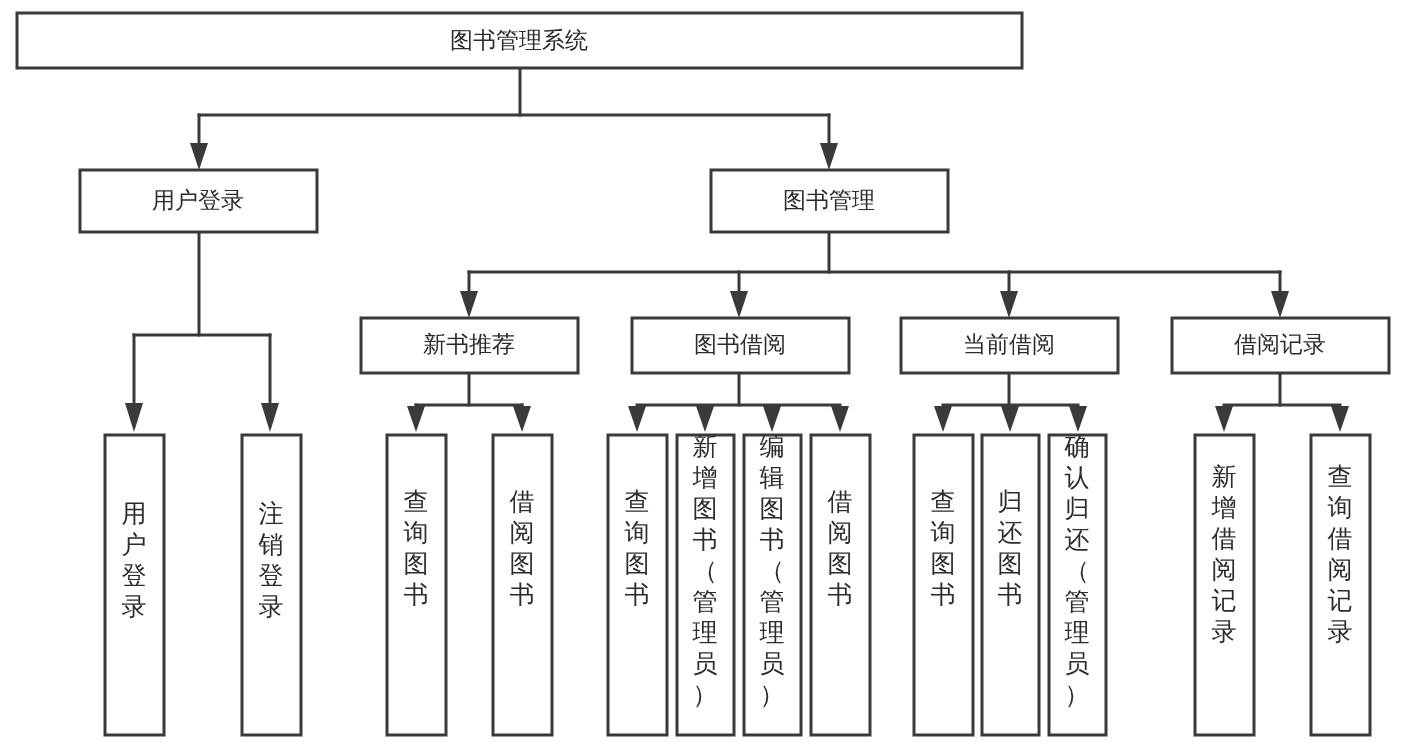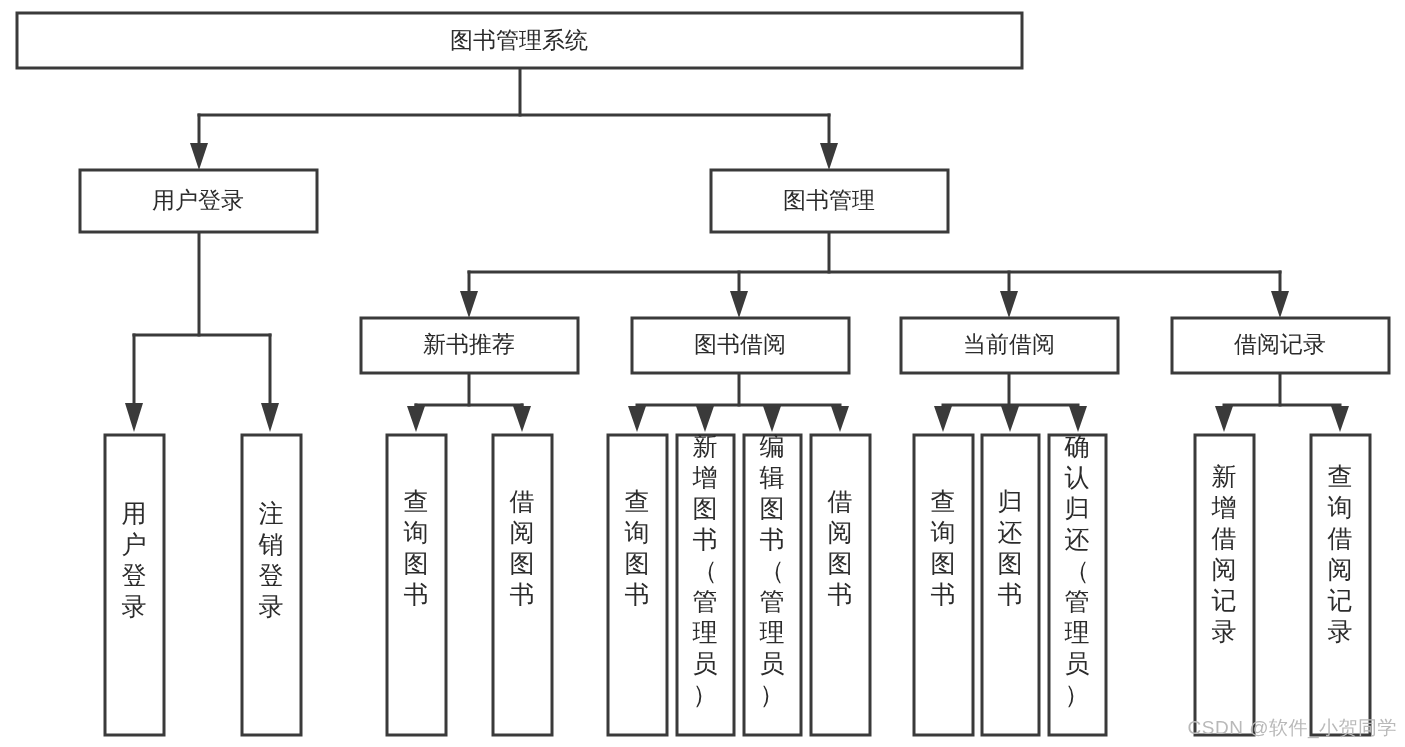--- a/index.html
+++ b/index.html
@@ -215,15 +215,14 @@
       <rect class="node-box" x="1195" y="435" width="59" height="300"></rect>
       <text class="node-label-v" x="1224" y="485"><tspan x="1224" y="485" text-anchor="middle">新</tspan><tspan x="1224" y="516" text-anchor="middle">增</tspan><tspan x="1224" y="547" text-anchor="middle">借</tspan><tspan x="1224" y="578" text-anchor="middle">阅</tspan><tspan x="1224" y="609" text-anchor="middle">记</tspan><tspan x="1224" y="640" text-anchor="middle">录</tspan></text>
     </g>
     <g>
       <rect class="node-box" x="1311" y="435" width="59" height="300"></rect>
       <text class="node-label-v" x="1340" y="485"><tspan x="1340" y="485" text-anchor="middle">查</tspan><tspan x="1340" y="516" text-anchor="middle">询</tspan><tspan x="1340" y="547" text-anchor="middle">借</tspan><tspan x="1340" y="578" text-anchor="middle">阅</tspan><tspan x="1340" y="609" text-anchor="middle">记</tspan><tspan x="1340" y="640" text-anchor="middle">录</tspan></text>
     </g>
 
   </svg>
 
-  <div class="watermark-text">CSDN @软件_小贺同学</div>
 
 </div>
 
 </body></html>

